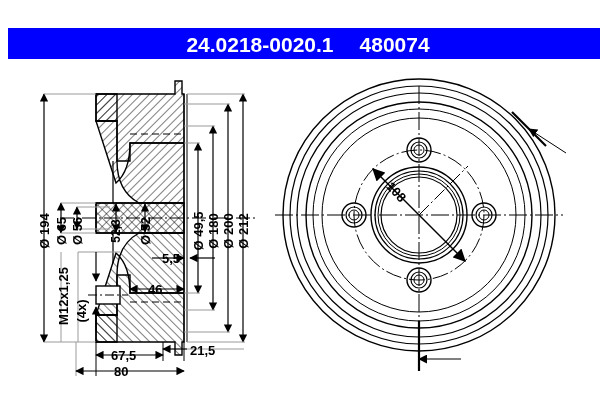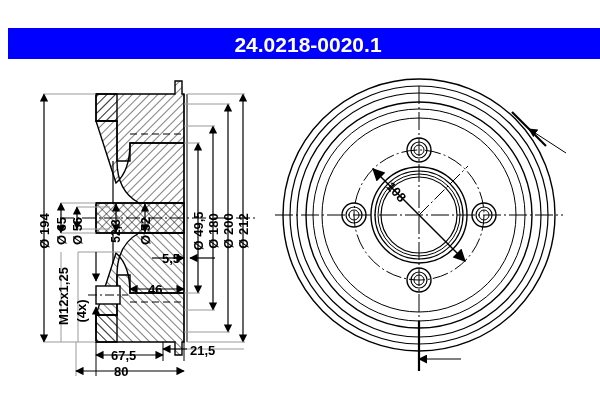--- a/index.html
+++ b/index.html
@@ -74,20 +74,21 @@
   }
 </style>
 </head>
 <body>
 
 <div id="page">
 
   <div id="header-bar">
     <div id="header-inner">
       <span class="hdr-text">24.0218-0020.1</span>
+      <span class="hdr-text">480074</span>
     </div>
   </div>
 
   <div id="drawing-area">
     <svg id="drawing-svg" width="600" height="369" viewBox="0 0 600 369" xmlns="http://www.w3.org/2000/svg">
 
       <defs>
 
         <pattern id="hatch" width="6" height="6" patternTransform="rotate(45)" patternUnits="userSpaceOnUse">
           <line x1="0" y1="0" x2="0" y2="6" stroke="#000000" stroke-width="1"></line>

